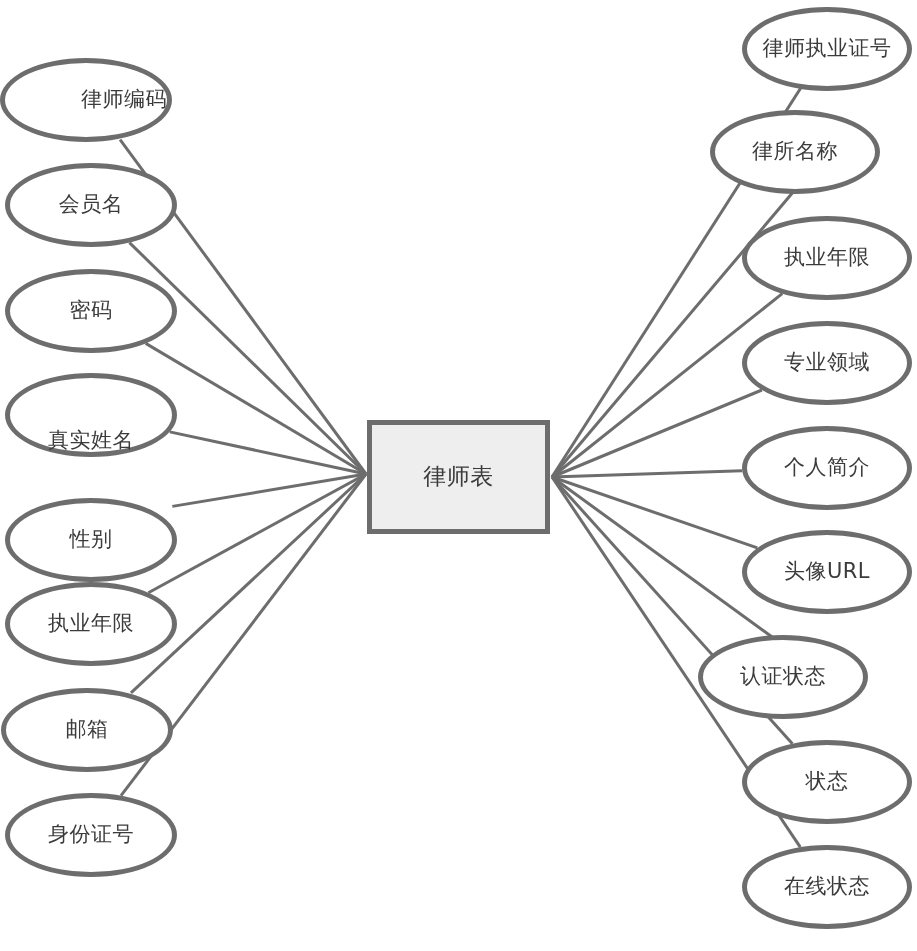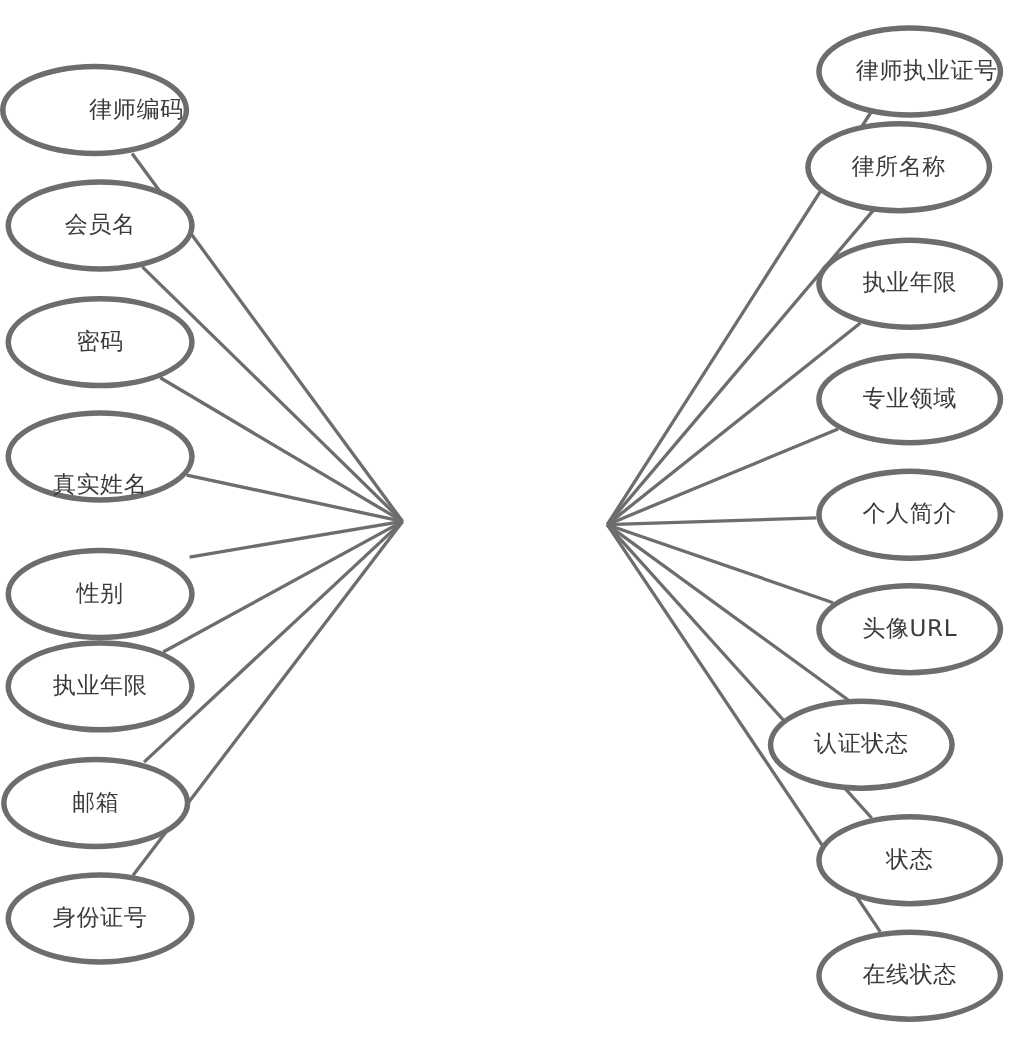--- a/index.html
+++ b/index.html
@@ -103,24 +103,24 @@
         <span class="node-label">执业年限</span>
       </div>
       <div class="node attribute-node" style="left: 1px; top: 688px; width: 172px; height: 84px;">
         <span class="node-label">邮箱</span>
       </div>
       <div class="node attribute-node" style="left: 5px; top: 793px; width: 172px; height: 84px;">
         <span class="node-label">身份证号</span>
       </div>
     </div>
   <div id="right-attr-container">
-      <div class="node attribute-node" style="left: 742px; top: 23px; width: 170px; height: 84px; justify-content: flex-end;">
+      <div class="node attribute-node" style="left: 742px; top: 7px; width: 170px; height: 84px;">
         <span class="node-label">律师执业证号</span>
       </div>
-      <div class="node attribute-node" style="left: 732px; top: 110px; width: 170px; height: 84px; justify-content: center;">
+      <div class="node attribute-node" style="left: 710px; top: 110px; width: 170px; height: 84px; justify-content: center;">
         <span class="node-label">律所名称</span>
       </div>
       <div class="node attribute-node" style="left: 742px; top: 216px; width: 170px; height: 84px;">
         <span class="node-label">执业年限</span>
       </div>
       <div class="node attribute-node" style="left: 742px; top: 321px; width: 170px; height: 84px;">
         <span class="node-label">专业领域</span>
       </div>
       <div class="node attribute-node" style="left: 742px; top: 426px; width: 170px; height: 84px;">
         <span class="node-label">个人简介</span>
@@ -132,14 +132,17 @@
         <span class="node-label">认证状态</span>
       </div>
       <div class="node attribute-node" style="left: 742px; top: 740px; width: 170px; height: 84px;">
         <span class="node-label">状态</span>
       </div>
       <div class="node attribute-node" style="left: 742px; top: 845px; width: 170px; height: 84px;">
         <span class="node-label">在线状态</span>
       </div>
     </div>
 
+  <div id="entity-box" class="node entity-node" style="left: 367px; top: 420px; width: 183px; height: 114px;">
+    <span class="node-label">律师表</span>
+  </div>
 
 </div>
 
 </body></html>

